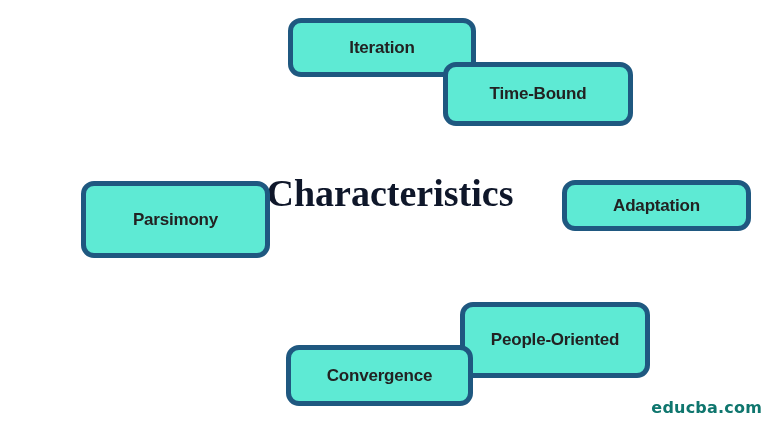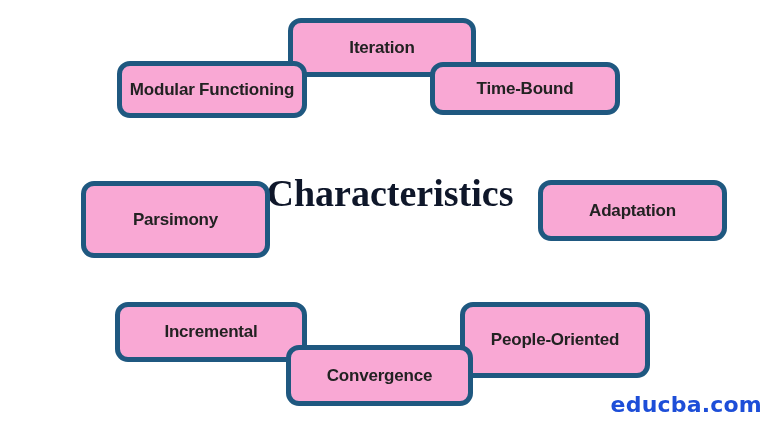--- a/index.html
+++ b/index.html
@@ -11,39 +11,39 @@
   .canvas {
     position: relative;
     width: 775px;
     height: 421px;
     background: #ffffff;
     overflow: hidden;
   }
   .box {
     position: absolute;
     box-sizing: border-box;
-    background: #f9a8d4;
+    background: #5eead4;
     border: 5px solid #1f5880;
     border-radius: 13px;
     display: flex;
     align-items: center;
     justify-content: center;
     font-weight: bold;
     font-size: 17px;
     letter-spacing: -0.2px;
     color: #222222;
     white-space: nowrap;
   }
   
   .box-iteration           { left: 288px; top: 18px;  width: 188px; height: 59px; z-index: 1; }
   .box-modular-functioning { left: 117px; top: 61px;  width: 190px; height: 57px; z-index: 2; }
-  .box-time-bound          { left: 430px; top: 62px;  width: 190px; height: 53px; z-index: 2; }
+  .box-time-bound          { left: 443px; top: 62px;  width: 190px; height: 64px; z-index: 2; }
   
   .box-parsimony           { left: 36px;  top: 181px; width: 189px; height: 77px; z-index: 1; margin-left: 45px; }
-  .box-adaptation          { left: 538px; top: 180px; width: 189px; height: 61px; z-index: 1; }
+  .box-adaptation          { left: 562px; top: 180px; width: 189px; height: 51px; z-index: 1; }
   
   .box-incremental         { left: 115px; top: 302px; width: 192px; height: 60px; z-index: 1; }
   .box-people-oriented     { left: 460px; top: 302px; width: 190px; height: 76px; z-index: 1; }
   .box-convergence         { left: 286px; top: 345px; width: 187px; height: 61px; z-index: 2; }
 
   .title {
     position: absolute;
     left: 225px;
     top: 166px;
     width: 330px;
@@ -54,57 +54,51 @@
     line-height: 55px;
     color: #0f172a;
     z-index: 0;
   }
   .watermark {
     position: absolute;
     right: 13px;
     bottom: 4px;
     font-family: "DejaVu Sans", sans-serif;
     font-weight: bold;
-    font-size: 22px;
-    color: #1d4ed8;
+    font-size: 16px;
+    color: #0f766e;
     letter-spacing: 0.2px;
   }
 </style>
 </head>
 <body>
 
 <div class="canvas">
 
   <div class="title">
     <div>Characteristics</div>
   </div>
 
   <div class="box box-iteration">
     <span>Iteration</span>
   </div>
 
-  <div class="box box-modular-functioning">
-    <span>Modular Functioning</span>
-  </div>
 
   <div class="box box-time-bound">
     <span>Time-Bound</span>
   </div>
 
   <div class="box box-parsimony">
     <span>Parsimony</span>
   </div>
 
   <div class="box box-adaptation">
     <span>Adaptation</span>
   </div>
 
-  <div class="box box-incremental">
-    <span>Incremental</span>
-  </div>
 
   <div class="box box-people-oriented">
     <span>People-Oriented</span>
   </div>
 
   <div class="box box-convergence">
     <span>Convergence</span>
   </div>
 
   <div class="watermark">educba.com</div>

